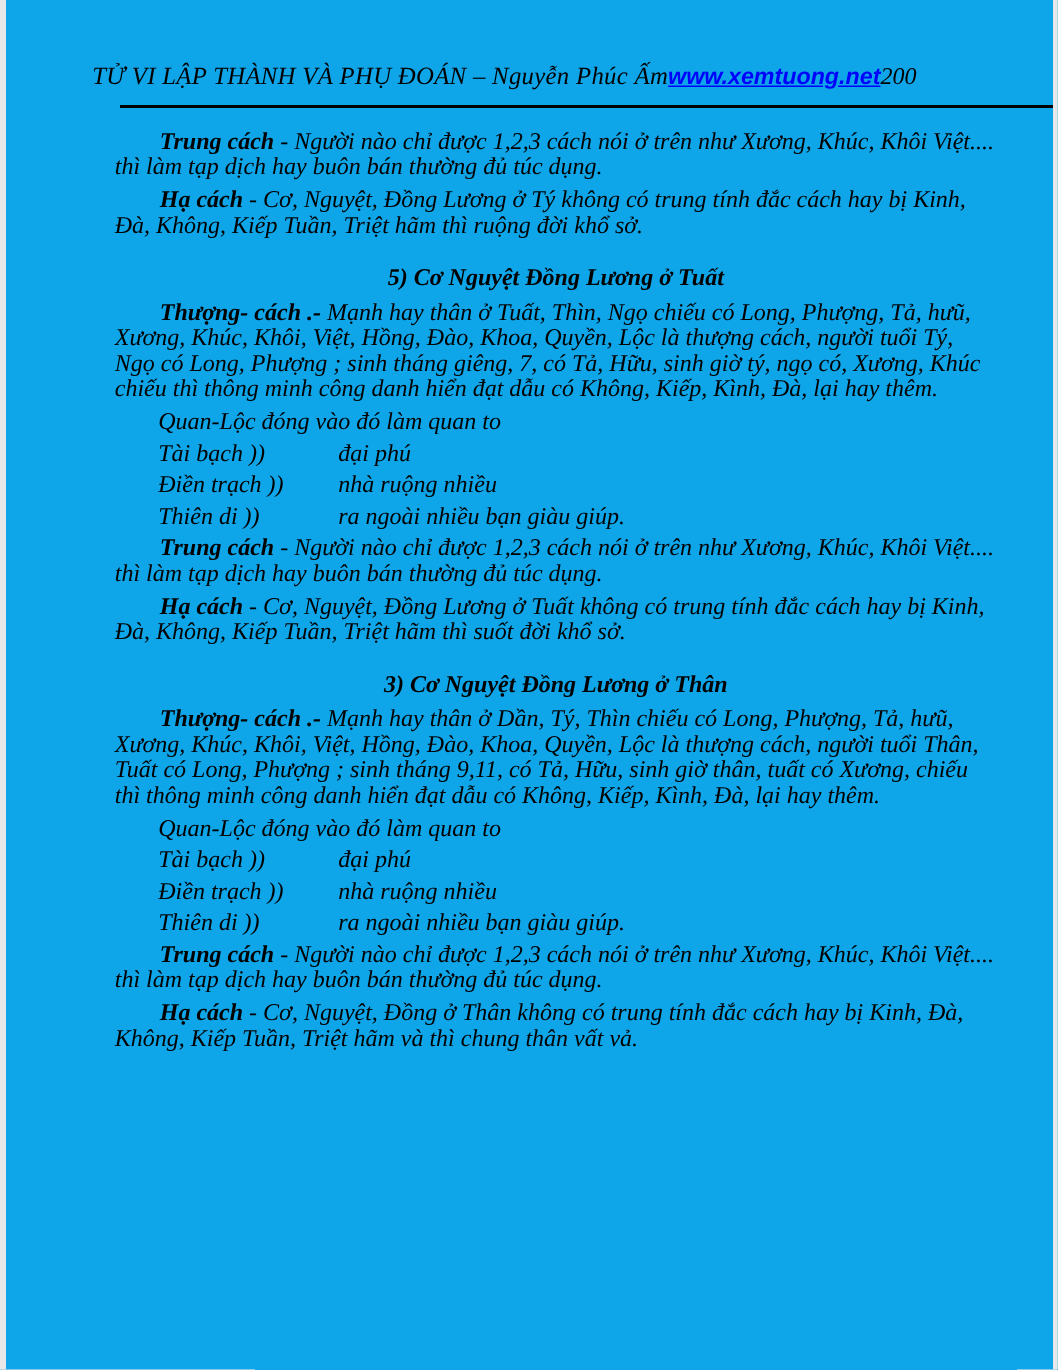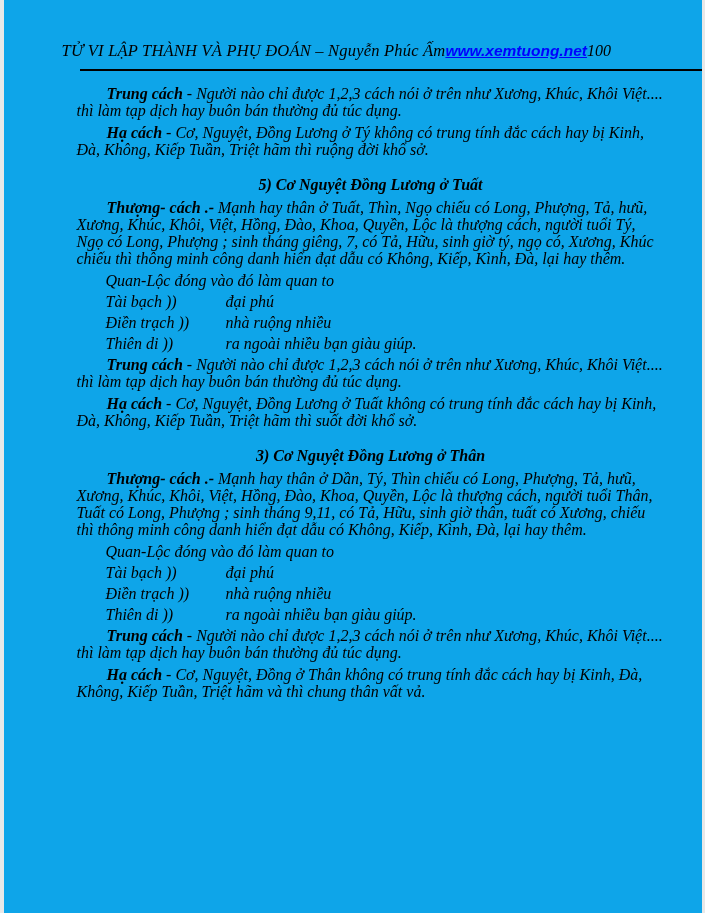--- a/index.html
+++ b/index.html
@@ -67,21 +67,21 @@
 </style>
 </head>
 <body>
 
 <div class="page">
 
   <div class="header">
     <span class="header-title">TỬ VI LẬP THÀNH VÀ PHỤ ĐOÁN – Nguyễn Phúc Ấm</span>
     <span class="header-right">
         <a class="site-link" href="#">www.xemtuong.net</a>
-        <span class="page-num">100</span>
+        <span class="page-num">200</span>
       </span>
   </div>
   <div class="rule"></div>
 
   <div class="content">
 
     <p class="para"><span class="lead">Trung cách</span><span> - Người nào chỉ được 1,2,3 cách nói ở trên như Xương, Khúc, Khôi Việt.... thì làm tạp dịch hay buôn bán thường đủ túc dụng.</span></p>
 
     <p class="para"><span class="lead">Hạ cách</span><span> - Cơ, Nguyệt, Đồng Lương ở Tý không có trung tính đắc cách hay bị Kinh, Đà, Không, Kiếp Tuần, Triệt hãm thì ruộng đời khổ sở.</span></p>
 

